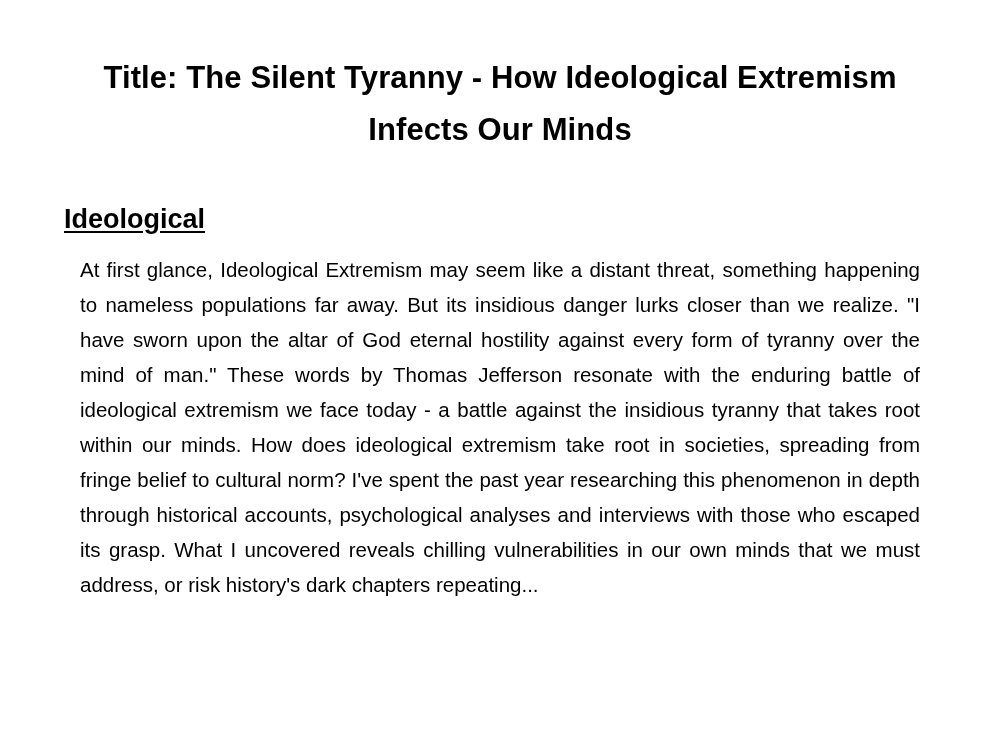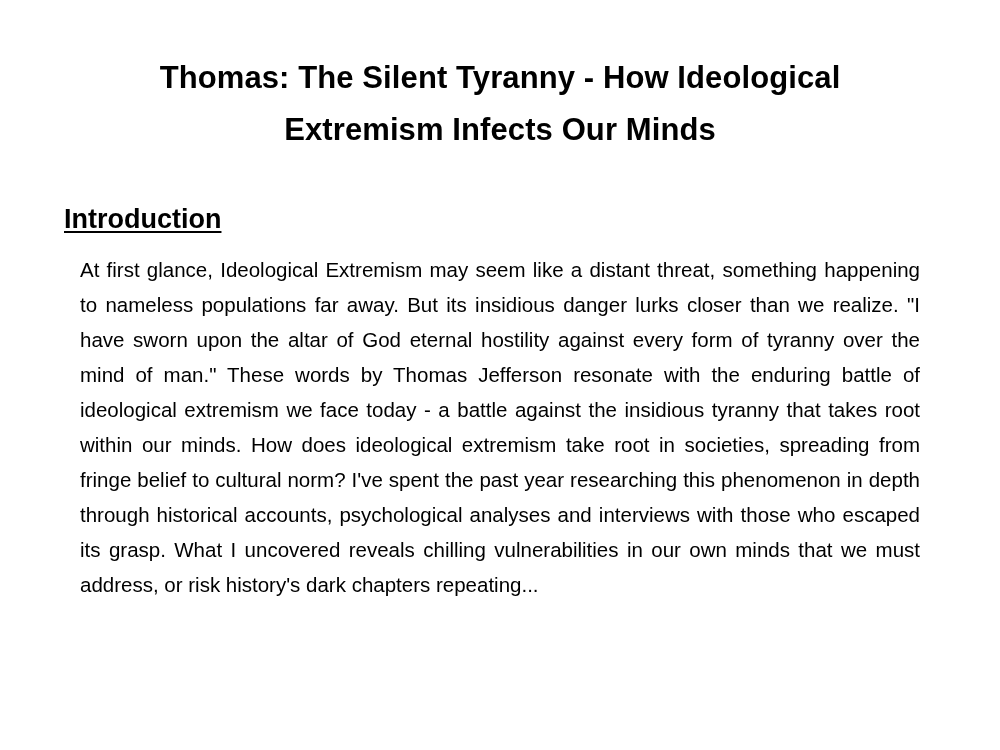--- a/index.html
+++ b/index.html
@@ -44,18 +44,18 @@
     text-align: justify;
     text-justify: inter-word;
     margin: 16px;
     hyphens: none;
   }
 </style>
 </head>
 <body>
 
 <div class="page">
-  <h1 class="doc-title">Thomas: The Silent Tyranny - How Ideological Extremism Infects Our Minds</h1>
+  <h1 class="doc-title">Title: The Silent Tyranny - How Ideological Extremism Infects Our Minds</h1>
 
-  <h2 class="section-heading">Introduction</h2>
+  <h2 class="section-heading">Ideological</h2>
 
   <p class="body-paragraph">At first glance, Ideological Extremism may seem like a distant threat, something happening to nameless populations far away. But its insidious danger lurks closer than we realize. "I have sworn upon the altar of God eternal hostility against every form of tyranny over the mind of man." These words by Thomas Jefferson resonate with the enduring battle of ideological extremism we face today - a battle against the insidious tyranny that takes root within our minds. How does ideological extremism take root in societies, spreading from fringe belief to cultural norm? I've spent the past year researching this phenomenon in depth through historical accounts, psychological analyses and interviews with those who escaped its grasp. What I uncovered reveals chilling vulnerabilities in our own minds that we must address, or risk history's dark chapters repeating...</p>
 </div>
 
 </body></html>

